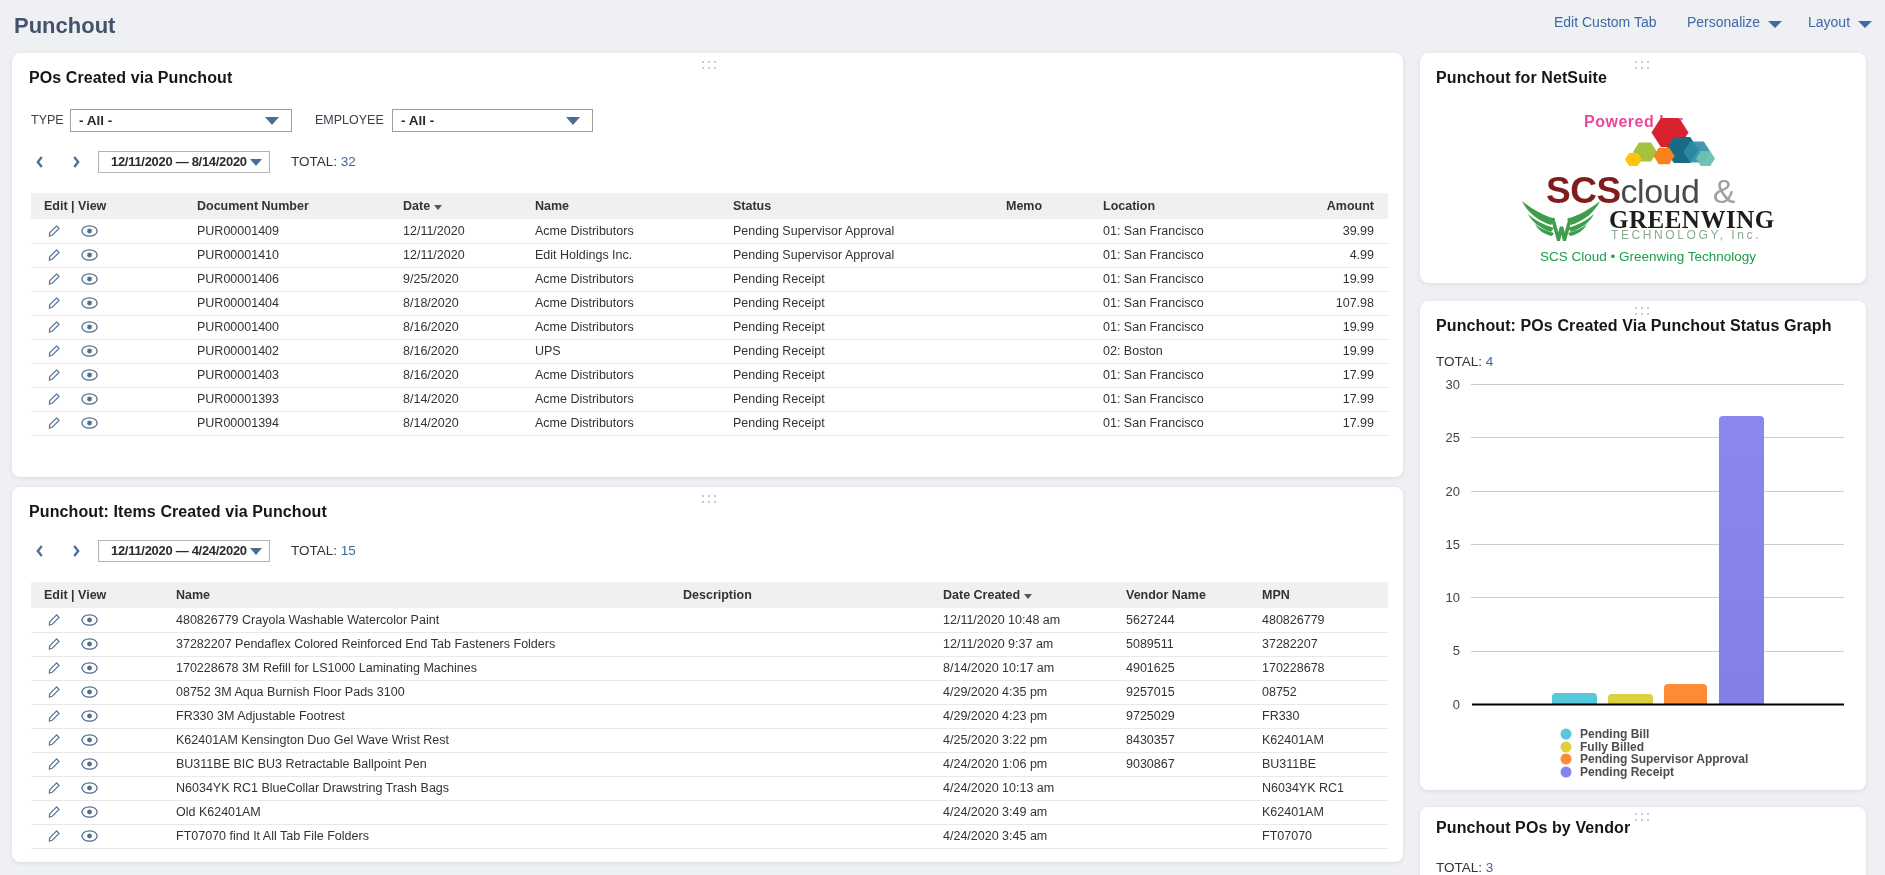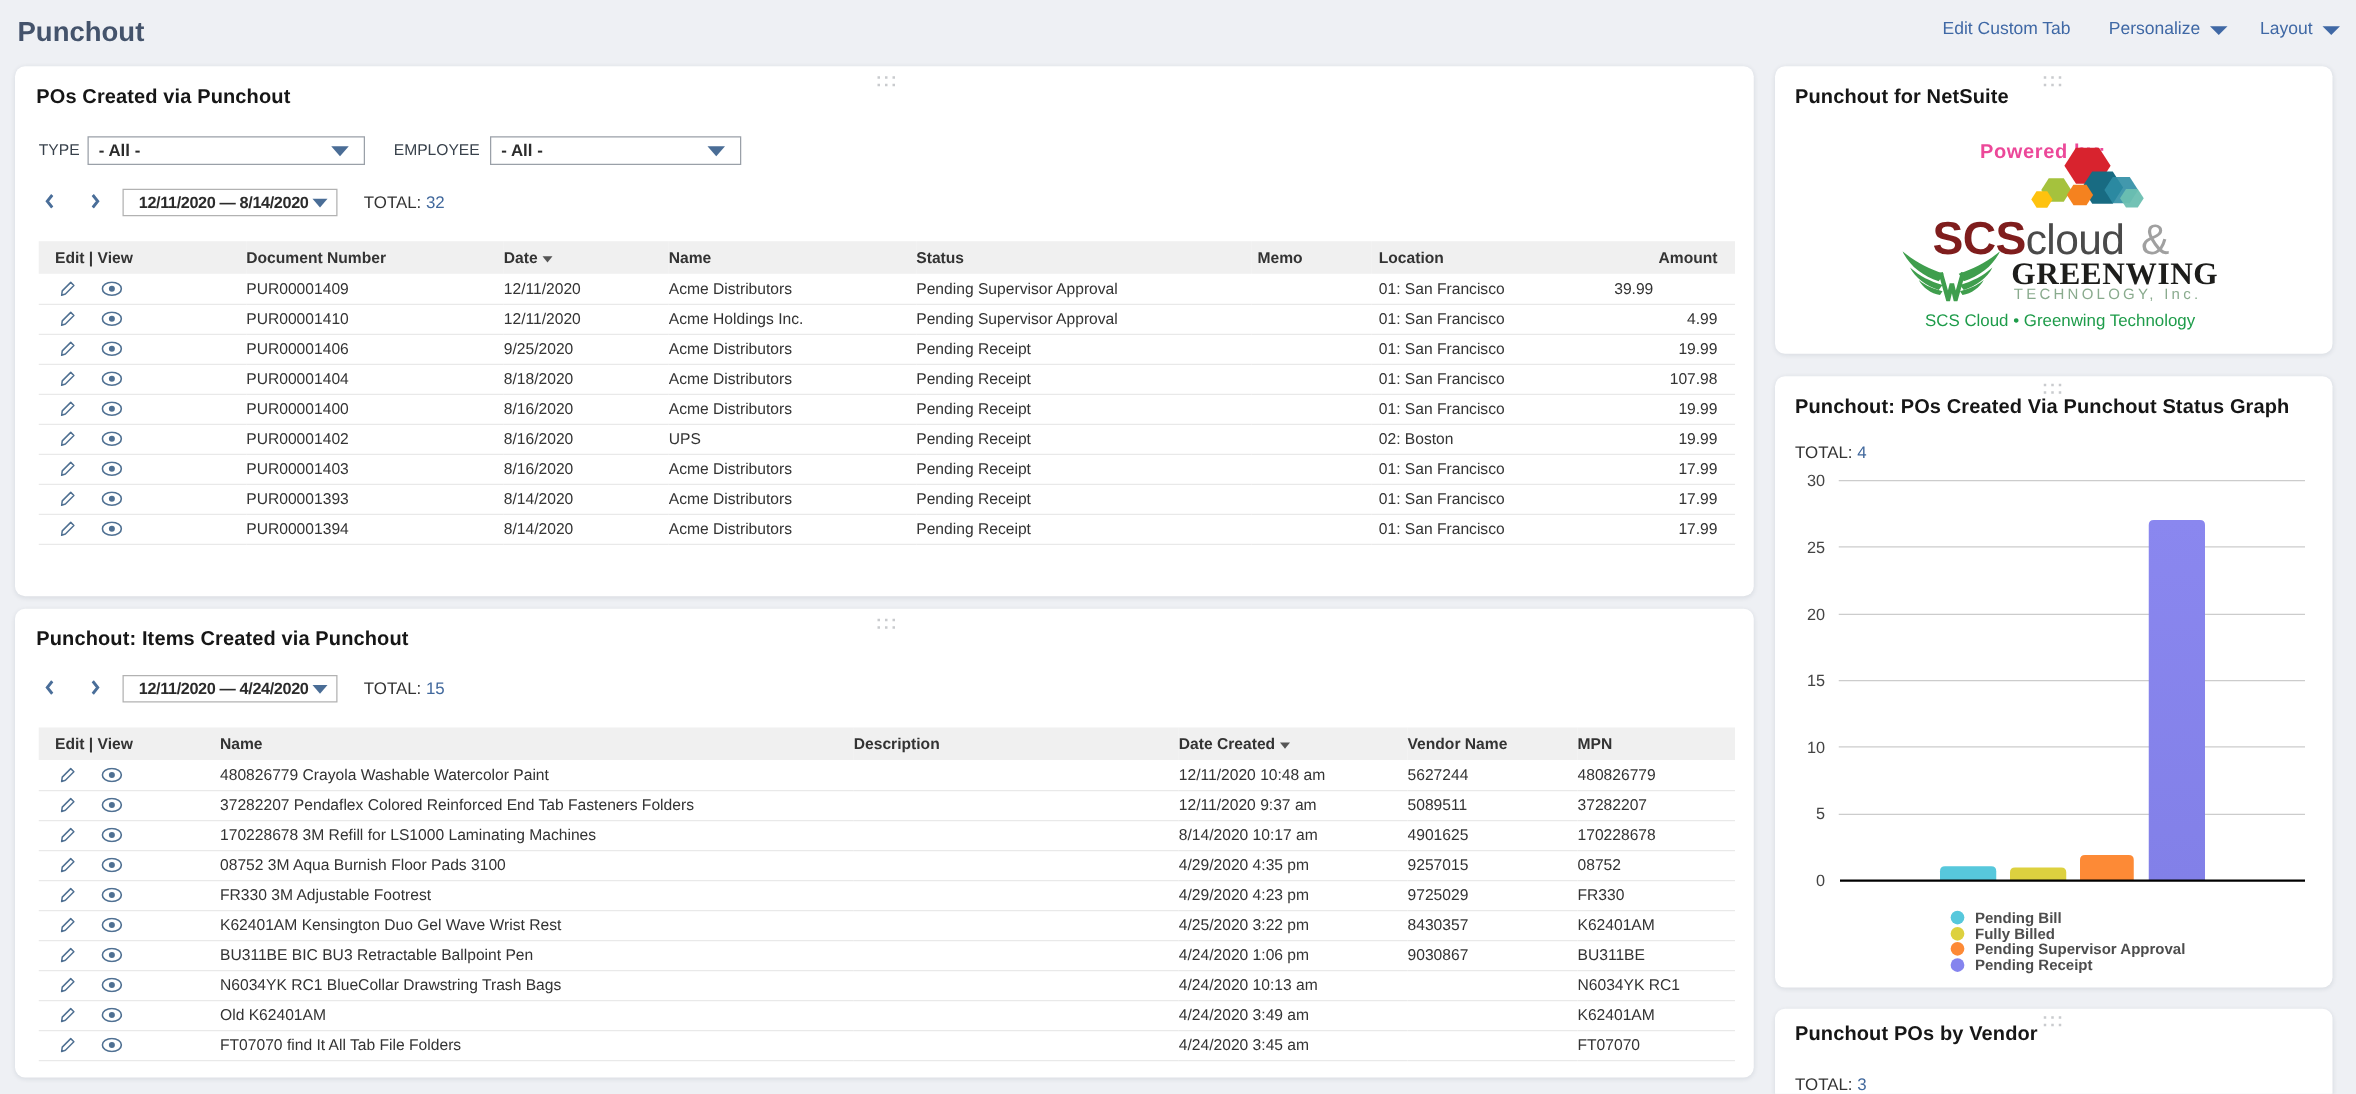--- a/index.html
+++ b/index.html
@@ -84,32 +84,32 @@
             </svg><svg class="ic" width="17" height="12" viewBox="0 0 17 12" style="margin-left:20px;">
               <ellipse cx="8.5" cy="6" rx="7.6" ry="5.2" fill="none" stroke="#4f7092" stroke-width="1.3"></ellipse>
               <circle cx="8.5" cy="6" r="2.4" fill="#4f7092"></circle>
             </svg></td>
           <td>PUR00001409</td>
           <td>12/11/2020</td>
           <td>Acme Distributors</td>
           <td>Pending Supervisor Approval</td>
           <td></td>
           <td style="padding-left:6px;">01: San Francisco</td>
-          <td style="text-align:center; padding-right:14px;">39.99</td>
+          <td style="text-align:right; padding-right:14px;">39.99</td>
         </tr>
     <tr>
           <td><svg class="ic" width="13" height="14" viewBox="0 0 13 14" style="margin-left:17px;">
               <path d="M8.6 1.9 L11.1 4.4 L4.3 11.2 L1.3 12.2 L1.8 8.7 Z" fill="none" stroke="#4f7092" stroke-width="1.2" stroke-linejoin="round"></path>
             </svg><svg class="ic" width="17" height="12" viewBox="0 0 17 12" style="margin-left:20px;">
               <ellipse cx="8.5" cy="6" rx="7.6" ry="5.2" fill="none" stroke="#4f7092" stroke-width="1.3"></ellipse>
               <circle cx="8.5" cy="6" r="2.4" fill="#4f7092"></circle>
             </svg></td>
           <td>PUR00001410</td>
           <td>12/11/2020</td>
-          <td>Acme Holdings Inc.</td>
+          <td>Edit Holdings Inc.</td>
           <td>Pending Supervisor Approval</td>
           <td></td>
           <td style="padding-left:6px;">01: San Francisco</td>
           <td style="text-align:right; padding-right:14px;">4.99</td>
         </tr>
     <tr>
           <td><svg class="ic" width="13" height="14" viewBox="0 0 13 14" style="margin-left:17px;">
               <path d="M8.6 1.9 L11.1 4.4 L4.3 11.2 L1.3 12.2 L1.8 8.7 Z" fill="none" stroke="#4f7092" stroke-width="1.2" stroke-linejoin="round"></path>
             </svg><svg class="ic" width="17" height="12" viewBox="0 0 17 12" style="margin-left:20px;">
               <ellipse cx="8.5" cy="6" rx="7.6" ry="5.2" fill="none" stroke="#4f7092" stroke-width="1.3"></ellipse>

